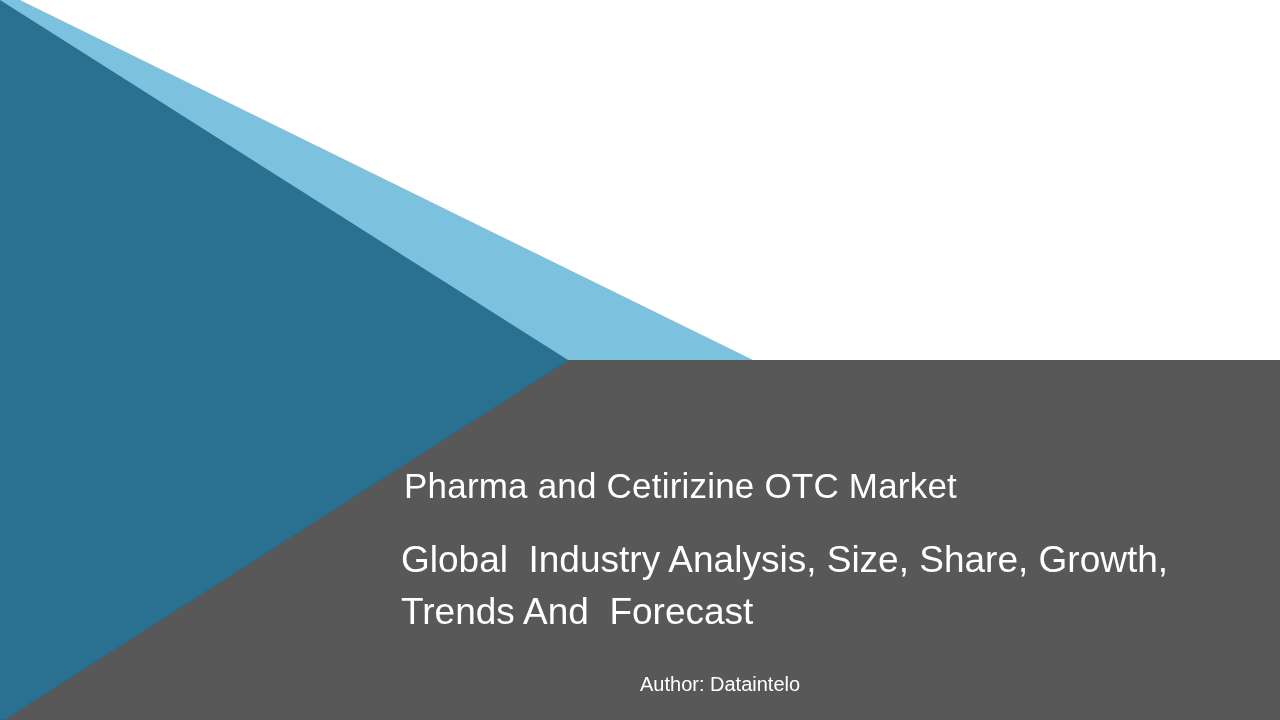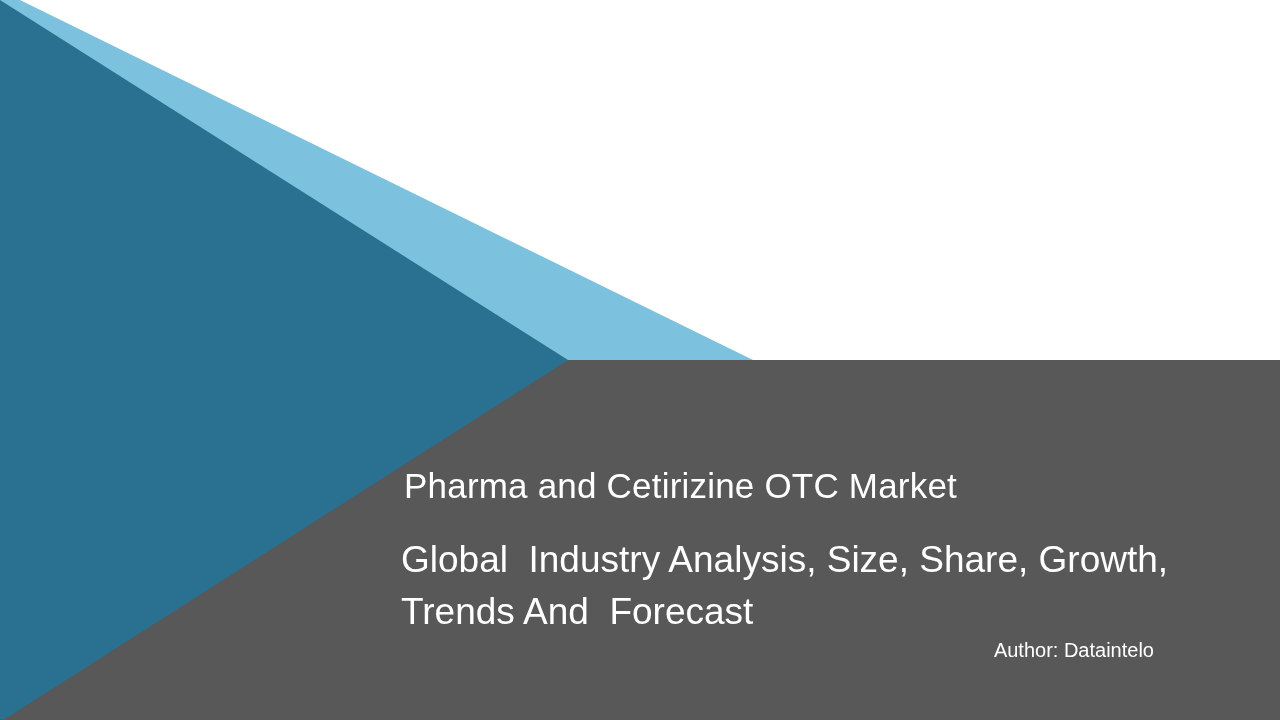--- a/index.html
+++ b/index.html
@@ -52,23 +52,23 @@
     width: 790px;
     color: #ffffff;
     font-size: 37px;
     font-weight: normal;
     line-height: 52px;
     white-space: pre-wrap;
   }
   .author {
     position: absolute;
     left: 640px;
-    top: 637px;
+    top: 671px;
     width: 514px;
-    text-align: right;
+    text-align: left;
     color: #ffffff;
     font-size: 20px;
     font-weight: normal;
     line-height: 26px;
     white-space: pre;
   }
 </style>
 </head>
 <body>
 

